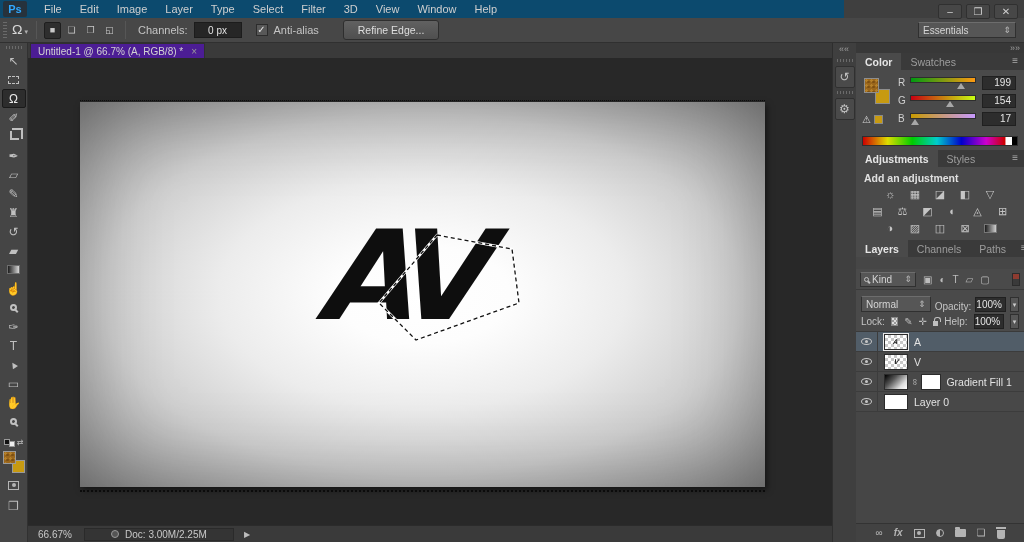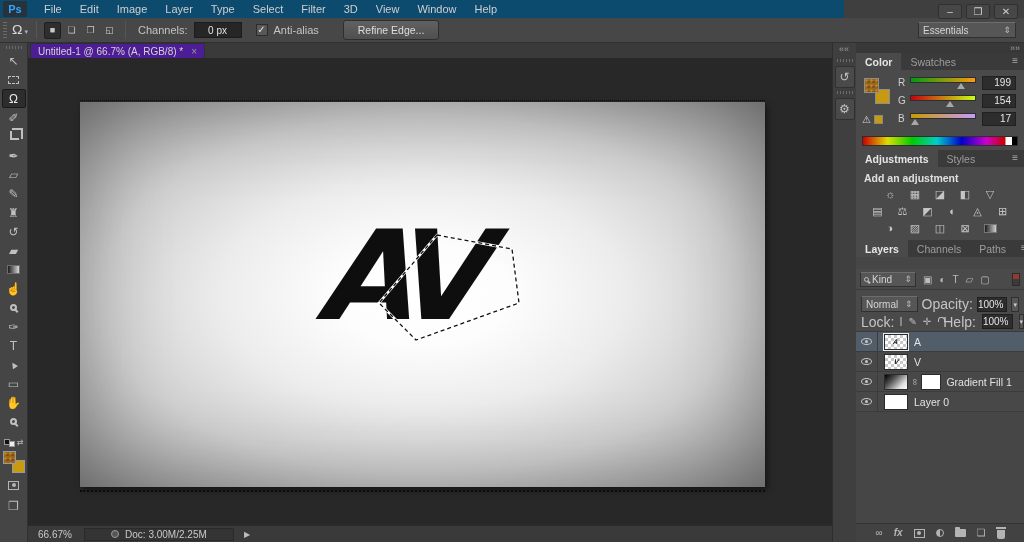--- a/index.html
+++ b/index.html
@@ -148,21 +148,21 @@
   .mag-ic.sm { width:5px; height:5px; border-width:1.5px;}
   .mag-ic.sm::after { width:1.5px; height:3px; bottom:-3px; right:-1px;}
   .filt-ic { color:#bcbcbc; font-size:10px;}
   .toggle-switch { width:8px; height:13px; margin-left:auto; border:1px solid #2c2c2c;
     background:linear-gradient(#8e3b30 0 45%, #3a3a3a 45%);}
   .blend-row { height:22px; background:#4a4a4a; display:flex; align-items:flex-end; padding:0 5px; gap:4px;}
   .blend-select { width:86px; height:16px; display:flex; align-items:center;
     background:#565656; border:1px solid #303030; border-top-color:#6d6d6d; padding:0 4px;
     font-size:10px; color:#d5d5d5;}
   .updown { margin-left:auto; font-size:9px; color:#bbb;}
-  .sm-label { font-size:14px; color:#c4c4c4;}
+  .sm-label { font-size:10px; color:#c4c4c4;}
   .val-box { width:36px; height:15px; background:#2d2d2d; border:1px solid #202020; color:#e5e5e5;
     font-size:10px; display:flex; align-items:center; justify-content:flex-end; padding-right:3px;}
   .dd-btn { width:11px; height:15px; background:#565656; border:1px solid #303030;
     display:flex; align-items:center; justify-content:center; font-size:7px; color:#ccc;}
   .lock-row { height:20px; background:#4a4a4a; border-bottom:1px solid #3a3a3a;
     display:flex; align-items:center; padding:0 5px; gap:6px;}
   .lock-ic { color:#bcbcbc; font-size:10px; line-height:1;}
   .mini-checker { width:9px; height:9px; border:1px solid #888;
     background-image:linear-gradient(45deg,#999 25%,transparent 25%,transparent 75%,#999 75%),
                      linear-gradient(45deg,#999 25%,transparent 25%,transparent 75%,#999 75%);

